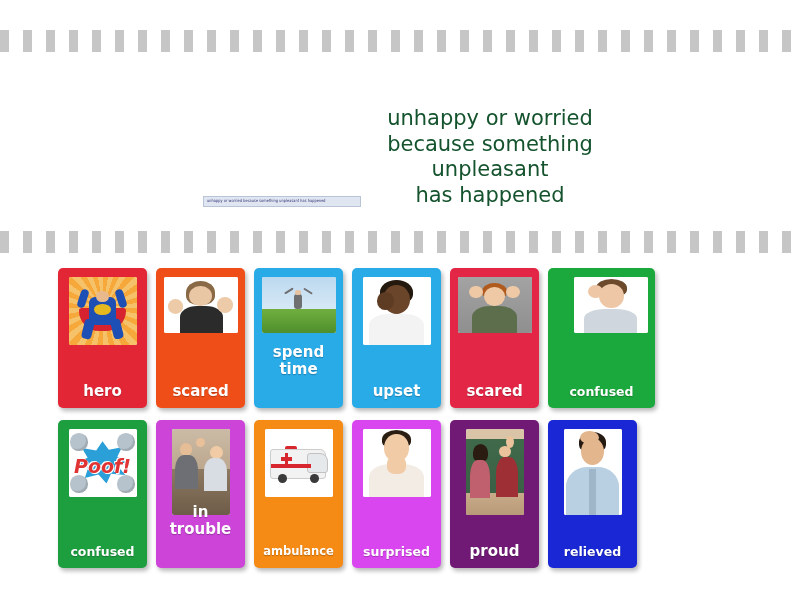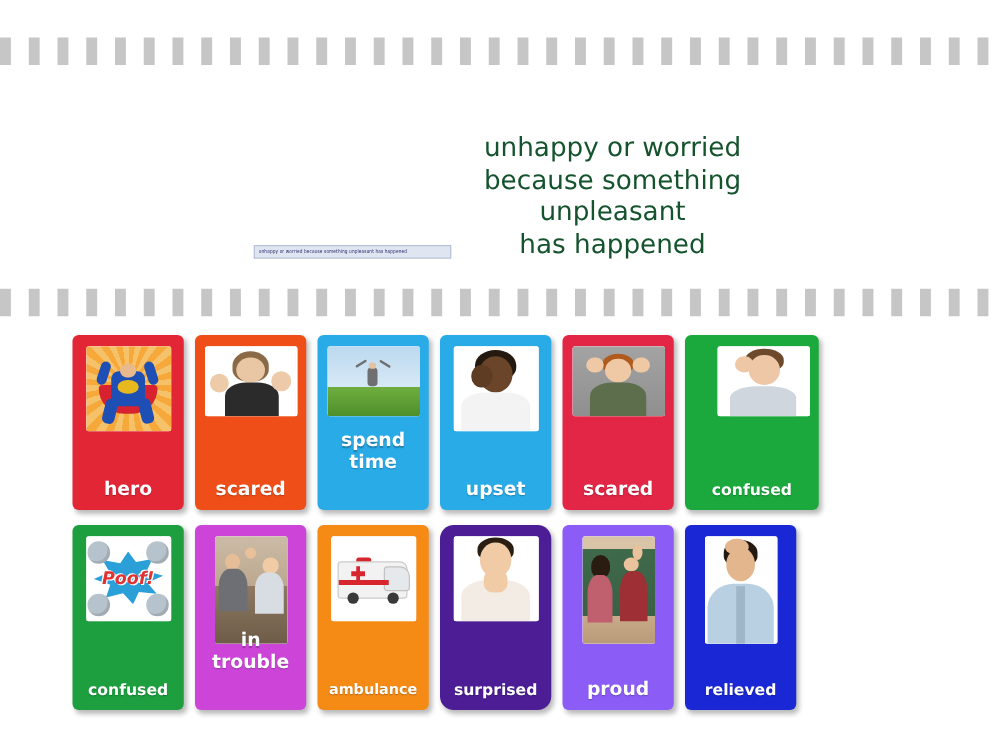--- a/index.html
+++ b/index.html
@@ -188,21 +188,21 @@
   .poof-star {
     position: absolute; left: 8%; top: 18%; width: 84%; height: 62%;
     background: #2a9fd8;
     clip-path: polygon(50% 0%, 61% 20%, 84% 14%, 76% 37%, 99% 46%,
                        77% 59%, 90% 80%, 65% 77%, 57% 100%, 43% 79%,
                        19% 87%, 25% 63%, 2% 52%, 24% 39%, 14% 16%, 39% 22%);
   }
   .poof-text {
     position: absolute; left: 0; right: 0; top: 38%;
     text-align: center; color: #e03434; font-weight: bold;
-    font-size: 14px; font-style: italic;
+    font-size: 19px; font-style: italic;
     text-shadow: 1px 1px 0 #ffffff, -1px -1px 0 #ffffff;
     font-family: "DejaVu Sans", "Liberation Sans", sans-serif;
   }
   .poof-puff {
     position: absolute; width: 26%; height: 26%;
     background: #b7c3cc; border-radius: 50%;
     box-shadow: inset -2px -2px 0 rgba(0,0,0,.12);
   }
 
   
@@ -424,33 +424,33 @@
           <div class="amb-stripe"></div>
           <div class="amb-cross-h"></div>
           <div class="amb-cross-v"></div>
           <div class="amb-wheel" style="left:20%;"></div>
           <div class="amb-wheel" style="right:20%;"></div>
         </div>
       </div>
       <div class="card-label xs">ambulance</div>
     </div>
 
-    <div class="card tall" style="background: #4c1d95; border-radius: 11px;">
+    <div class="card tall" style="background: #d946ef;">
       <div class="card-thumb">
         <div class="art art-white">
           <div class="ph-hair" style="left:28%;top:2%;width:44%;height:28%;background:#2a1d12;"></div>
           <div class="ph-head" style="left:32%;top:8%;width:36%;height:40%;background:#f0cba6;"></div>
           <div class="ph-body" style="left:10%;top:52%;width:80%;height:48%;background:#f2ece4;"></div>
           <div class="ph-hand" style="left:36%;top:40%;width:28%;height:26%;background:#f0cba6;border-radius:40%;"></div>
         </div>
       </div>
       <div class="card-label sm">surprised</div>
     </div>
 
-    <div class="card tall" style="background: #8b5cf6;">
+    <div class="card tall" style="background: #701a75;">
       <div class="card-thumb portrait">
         <div class="art art-board">
           <div class="ph-head" style="left:16%;top:22%;width:20%;height:13%;background:#e0b088;"></div>
           <div class="ph-hair" style="left:13%;top:18%;width:26%;height:20%;background:#2b1c12;"></div>
           <div class="ph-body" style="left:8%;top:36%;width:34%;height:44%;background:#c05f6d;"></div>
           <div class="ph-head" style="right:22%;top:20%;width:20%;height:13%;background:#eac29c;"></div>
           <div class="ph-body" style="right:10%;top:33%;width:38%;height:46%;background:#9e2f35;"></div>
           <div class="ph-hand" style="right:16%;top:8%;width:14%;height:14%;background:#eac29c;"></div>
         </div>
       </div>

